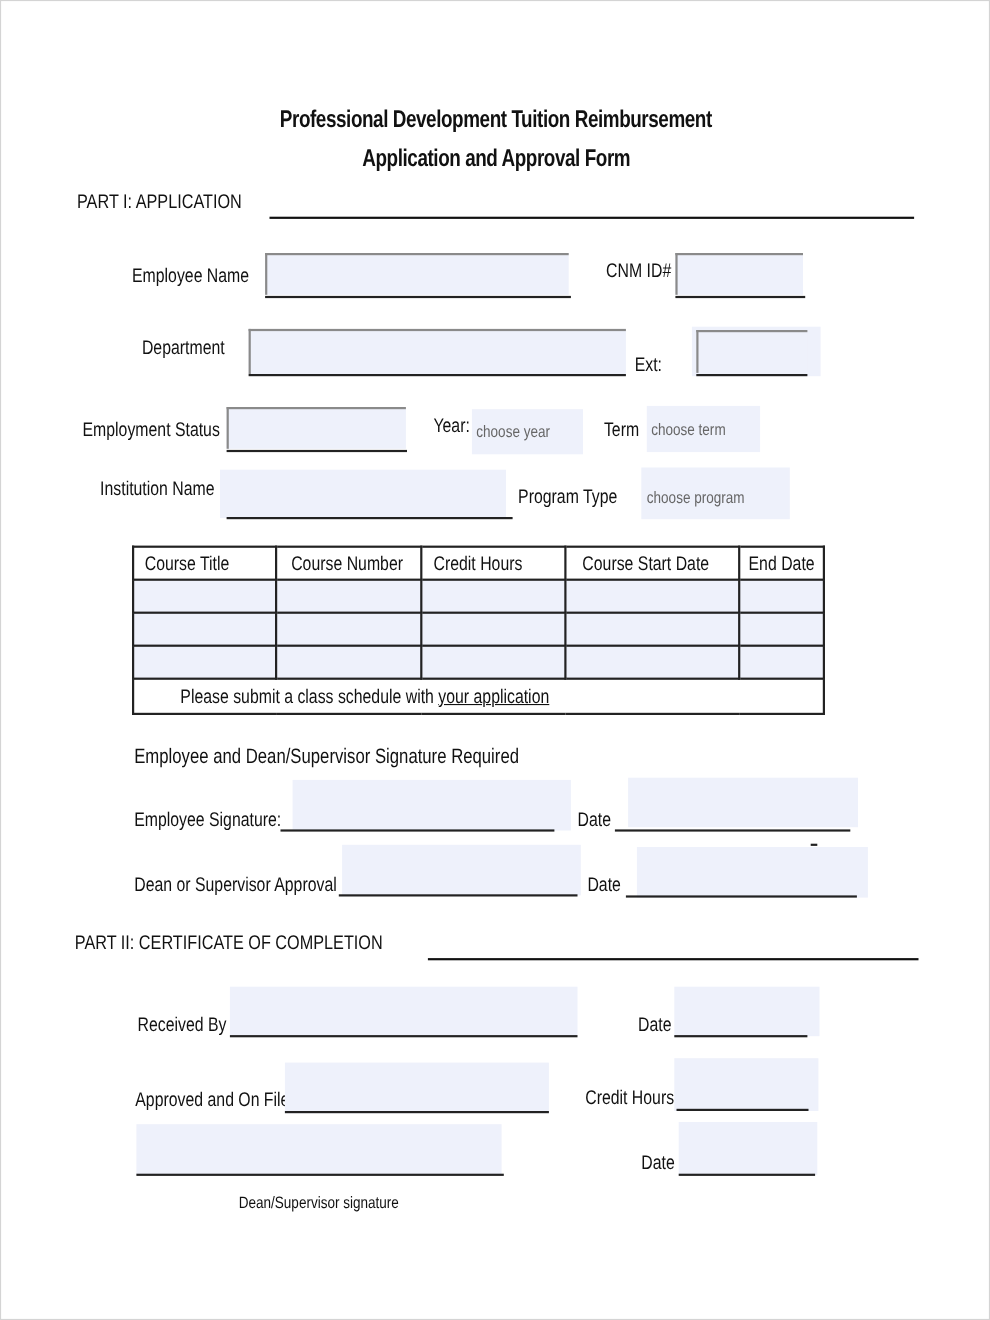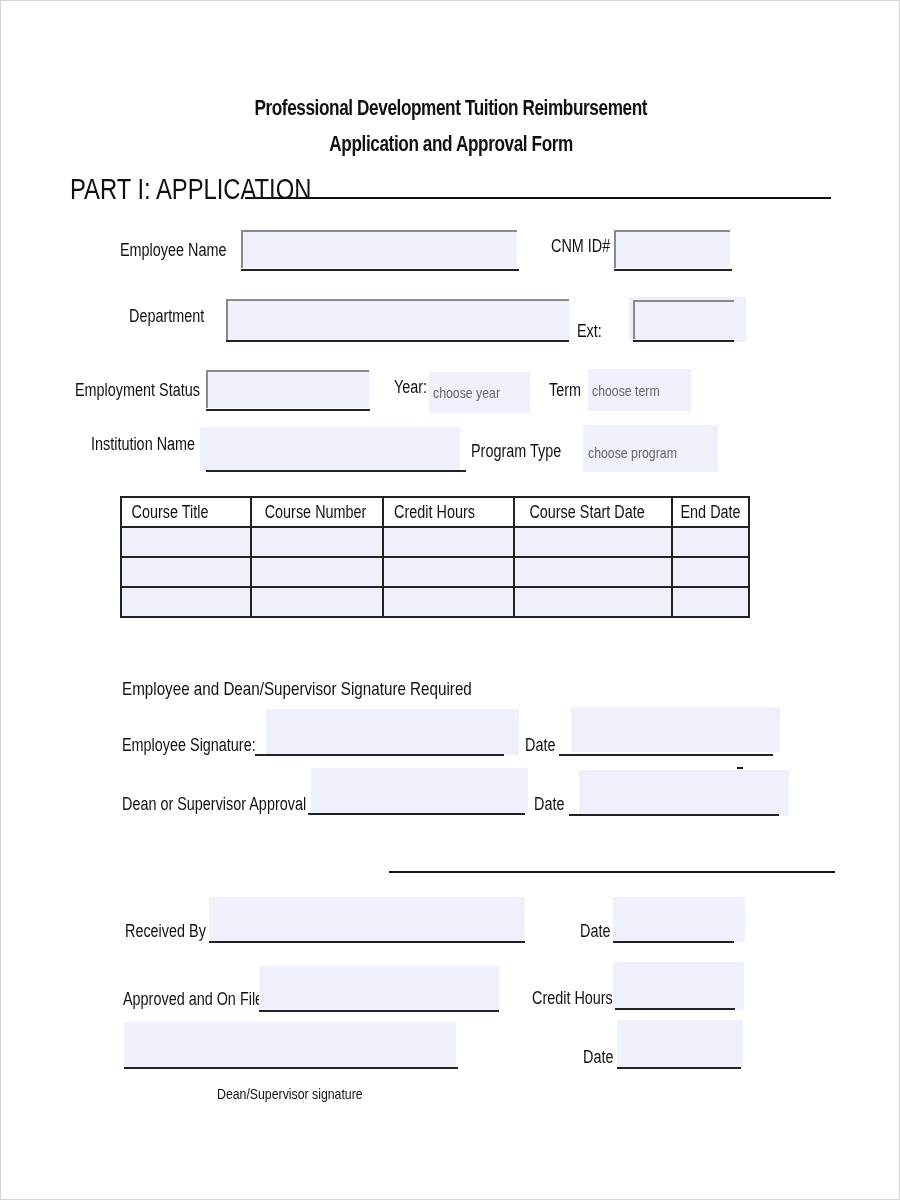--- a/index.html
+++ b/index.html
@@ -12,21 +12,21 @@
     .page {
       position: absolute; left: 0; top: 0; width: 898px; height: 1198px;
       border: 1px solid #d4d4d4; background: #fff;
     }
     .title {
       position: absolute; left: 0; width: 900px; text-align: center;
       font-family: "Liberation Sans", sans-serif; font-weight: bold; font-size: 22px;
       letter-spacing: -0.5px;
     }
     .title span { display: inline-block; transform: scaleX(0.78); }
-    .part-heading { position: absolute; font-size: 29px; font-family: "Liberation Sans", sans-serif; text-align: center; }
+    .part-heading { position: absolute; font-size: 18px; font-family: "Liberation Sans", sans-serif; text-align: center; }
     .part-heading .txt { display: inline-block; transform: scaleX(0.82); transform-origin: left center; }
     .heading-rule { position: absolute; height: 2px; background: #111; }
     .label {
       position: absolute; font-size: 18px; font-family: "Liberation Sans", sans-serif;
       white-space: nowrap; transform: scaleX(0.8); transform-origin: left center;
     }
     .field {
       position: absolute; background: #eef1fb;
     }
     .field.boxed {
@@ -141,20 +141,25 @@
       <td class="cell"></td>
       <td class="cell"></td>
     </tr>
     <tr>
       <td class="cell"></td>
       <td class="cell"></td>
       <td class="cell"></td>
       <td class="cell"></td>
       <td class="cell"></td>
     </tr>
+    <tr>
+      <td class="note" colspan="5">
+        <span class="n"><span>Please submit a class schedule with </span><span class="u">your application</span></span>
+      </td>
+    </tr>
   </tbody>
     </table>
 
   <div class="label" style="left:121px; top:677px; font-size:19px;">Employee and Dean/Supervisor Signature Required</div>
 
   <div class="label" style="left:121px; top:734px;">Employee Signature:</div>
   <div class="field" style="left:265px; top:708px; width:253px; height:46px;"></div>
   <div class="underline" style="left:254px; top:753px; width:249px;"></div>
 
   <div class="label" style="left:524px; top:734px;">Date</div>
@@ -163,20 +168,23 @@
   <div class="underline" style="left:736px; top:766px; width:6px;"></div>
 
   <div class="label" style="left:121px; top:793px;">Dean or Supervisor Approval</div>
   <div class="field" style="left:310px; top:767px; width:217px; height:46px;"></div>
   <div class="underline" style="left:307px; top:812px; width:217px;"></div>
 
   <div class="label" style="left:533px; top:793px;">Date</div>
   <div class="field" style="left:578px; top:769px; width:210px; height:46px;"></div>
   <div class="underline" style="left:568px; top:813px; width:210px;"></div>
 
+  <div class="part-heading" style="left:67px; top:846px;">
+    <span class="txt">PART II: CERTIFICATE OF COMPLETION</span>
+  </div>
   <div class="heading-rule" style="left:388px; top:870px; width:446px;"></div>
 
   <div class="label" style="left:124px; top:920px;">Received By</div>
   <div class="field" style="left:208px; top:896px; width:316px; height:44px;"></div>
   <div class="underline" style="left:208px; top:940px; width:316px;"></div>
 
   <div class="label" style="left:579px; top:920px;">Date</div>
   <div class="field" style="left:612px; top:896px; width:132px; height:45px;"></div>
   <div class="underline" style="left:612px; top:940px; width:121px;"></div>
 

